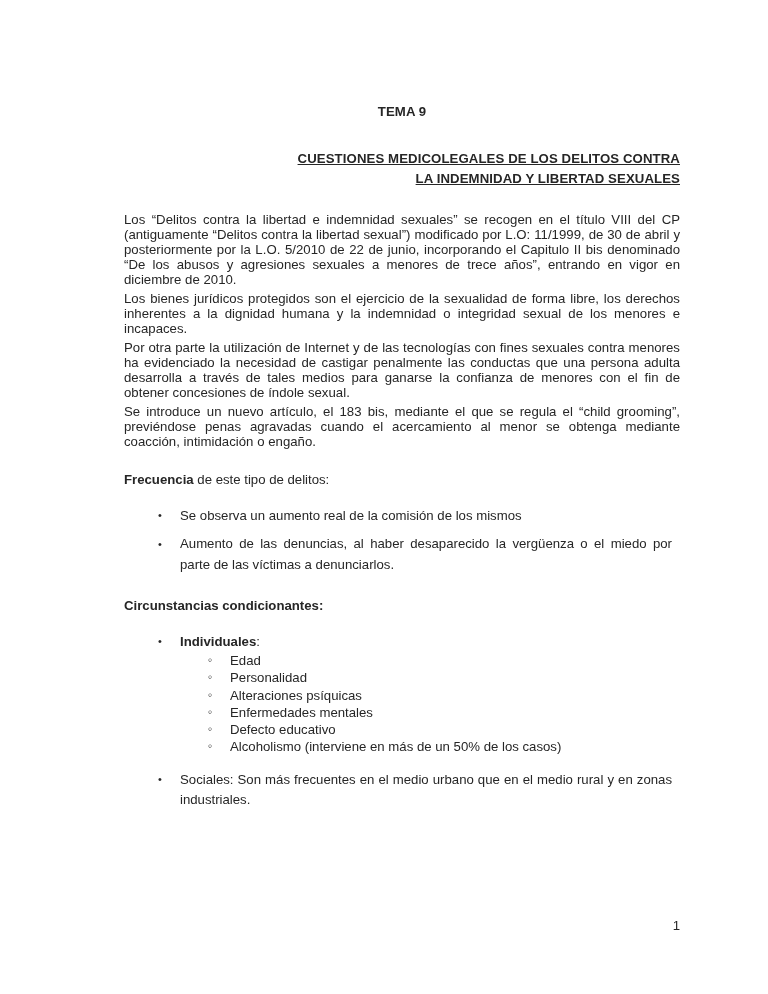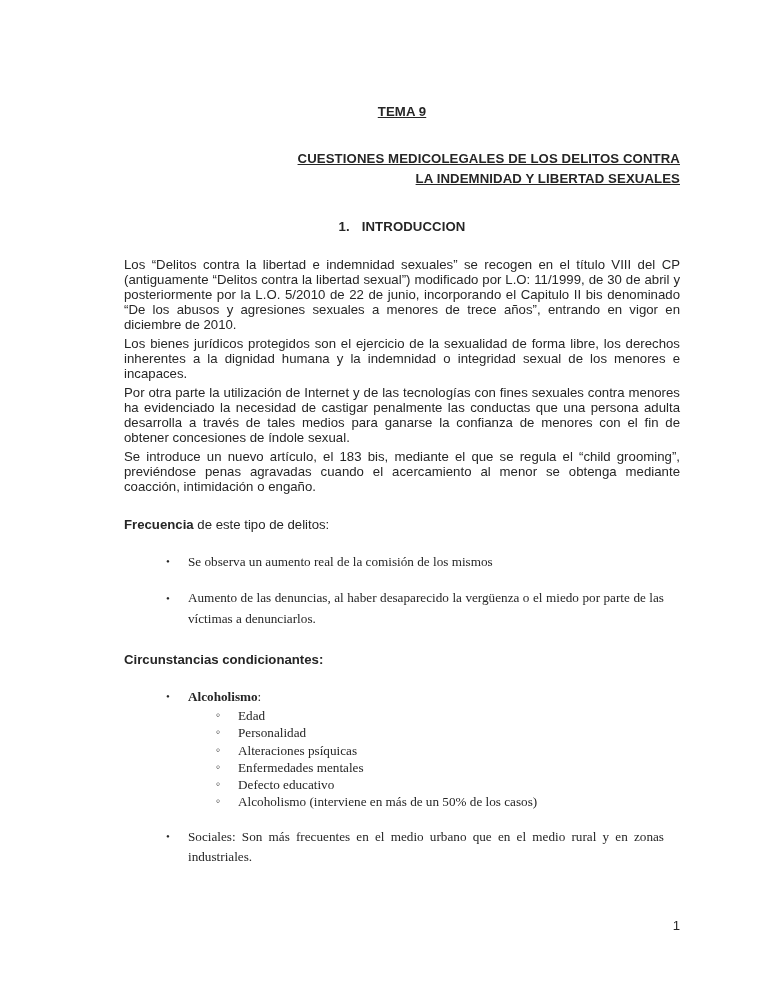--- a/index.html
+++ b/index.html
@@ -35,21 +35,21 @@
     width: 556px;
   }
 
   .doc-title {
     text-align: center;
     font-weight: bold;
     font-size: 13.2px;
     letter-spacing: 0.1px;
     margin: 0;
   }
-  .doc-title .u { text-decoration: underline; }
+  .doc-title .u { }
 
   .title-block {
     text-align: center;
     font-weight: bold;
     font-size: 13.2px;
     line-height: 20px;
     margin: 30px 0 0 0;
     letter-spacing: 0.1px;
   }
   .title-block .u { text-decoration: underline; }
@@ -87,22 +87,21 @@
     list-style: none;
     margin: 15px 0 0 0;
     padding: 0;
   }
   ul.bullets > li {
     position: relative;
     padding-left: 48px;
     font-size: 13.2px;
     line-height: 20.5px;
     text-align: left;
-    margin: 16px;
-    font-family: Liberation Serif, serif;
+    margin: 8px;
   }
   ul.bullets > li.j { text-align: justify; }
   ul.bullets > li::before {
     content: "\2022";
     position: absolute;
     left: 26px;
     top: -0.5px;
     font-size: 11px;
     line-height: 20.5px;
     color: #262626;
@@ -147,41 +146,38 @@
 <div class="page">
   <div class="content">
 
     <div class="doc-title"><span class="u">TEMA 9</span></div>
 
     <div class="title-block">
       <span class="title-line"><span class="u">CUESTIONES MEDICOLEGALES DE LOS DELITOS CONTRA</span></span>
       <span class="title-line"><span class="u">LA INDEMNIDAD Y LIBERTAD SEXUALES</span></span>
     </div>
 
-    <div class="section-heading">
-      <span class="num">1.</span><span>INTRODUCCION</span>
-    </div>
 
     <p class="para first">Los “Delitos contra la libertad e indemnidad sexuales” se recogen en el título VIII del CP (antiguamente “Delitos contra la libertad sexual”) modificado por L.O: 11/1999, de 30 de abril y posteriormente por la L.O. 5/2010 de 22 de junio, incorporando el Capitulo II bis denominado “De los abusos y agresiones sexuales a menores de trece años”, entrando en vigor en diciembre de 2010.</p>
     <p class="para">Los bienes jurídicos protegidos son el ejercicio de la sexualidad de forma libre, los derechos inherentes a la dignidad humana y la indemnidad o integridad sexual de los menores e incapaces.</p>
     <p class="para">Por otra parte la utilización de Internet y de las tecnologías con fines sexuales contra menores ha evidenciado la necesidad de castigar penalmente las conductas que una persona adulta desarrolla a través de tales medios para ganarse la confianza de menores con el fin de obtener concesiones de índole sexual.</p>
     <p class="para">Se introduce un nuevo artículo, el 183 bis, mediante el que se regula el “child grooming”, previéndose penas agravadas cuando el acercamiento al menor se obtenga mediante coacción, intimidación o engaño.</p>
 
     <p class="lead"><span class="b">Frecuencia</span><span> de este tipo de delitos:</span></p>
 
     <ul class="bullets">
       <li><span>Se observa un aumento real de la comisión de los mismos</span></li>
       <li class="j"><span>Aumento de las denuncias, al haber desaparecido la vergüenza o el miedo por parte de las víctimas a denunciarlos.</span></li>
     </ul>
 
     <p class="lead"><span class="b">Circunstancias condicionantes:</span></p>
 
     <ul class="bullets">
       <li>
-        <span class="b">Alcoholismo</span><span>:</span>
+        <span class="b">Individuales</span><span>:</span>
         <ul class="subbullets">
           <li><span>Edad</span></li>
           <li><span>Personalidad</span></li>
           <li><span>Alteraciones psíquicas</span></li>
           <li><span>Enfermedades mentales</span></li>
           <li><span>Defecto educativo</span></li>
           <li><span>Alcoholismo (interviene en más de un 50% de los casos)</span></li>
         </ul>
       </li>
       <li class="j" style="margin-top:14px"><span>Sociales: Son más frecuentes en el medio urbano que en el medio rural y en zonas industriales.</span></li>

